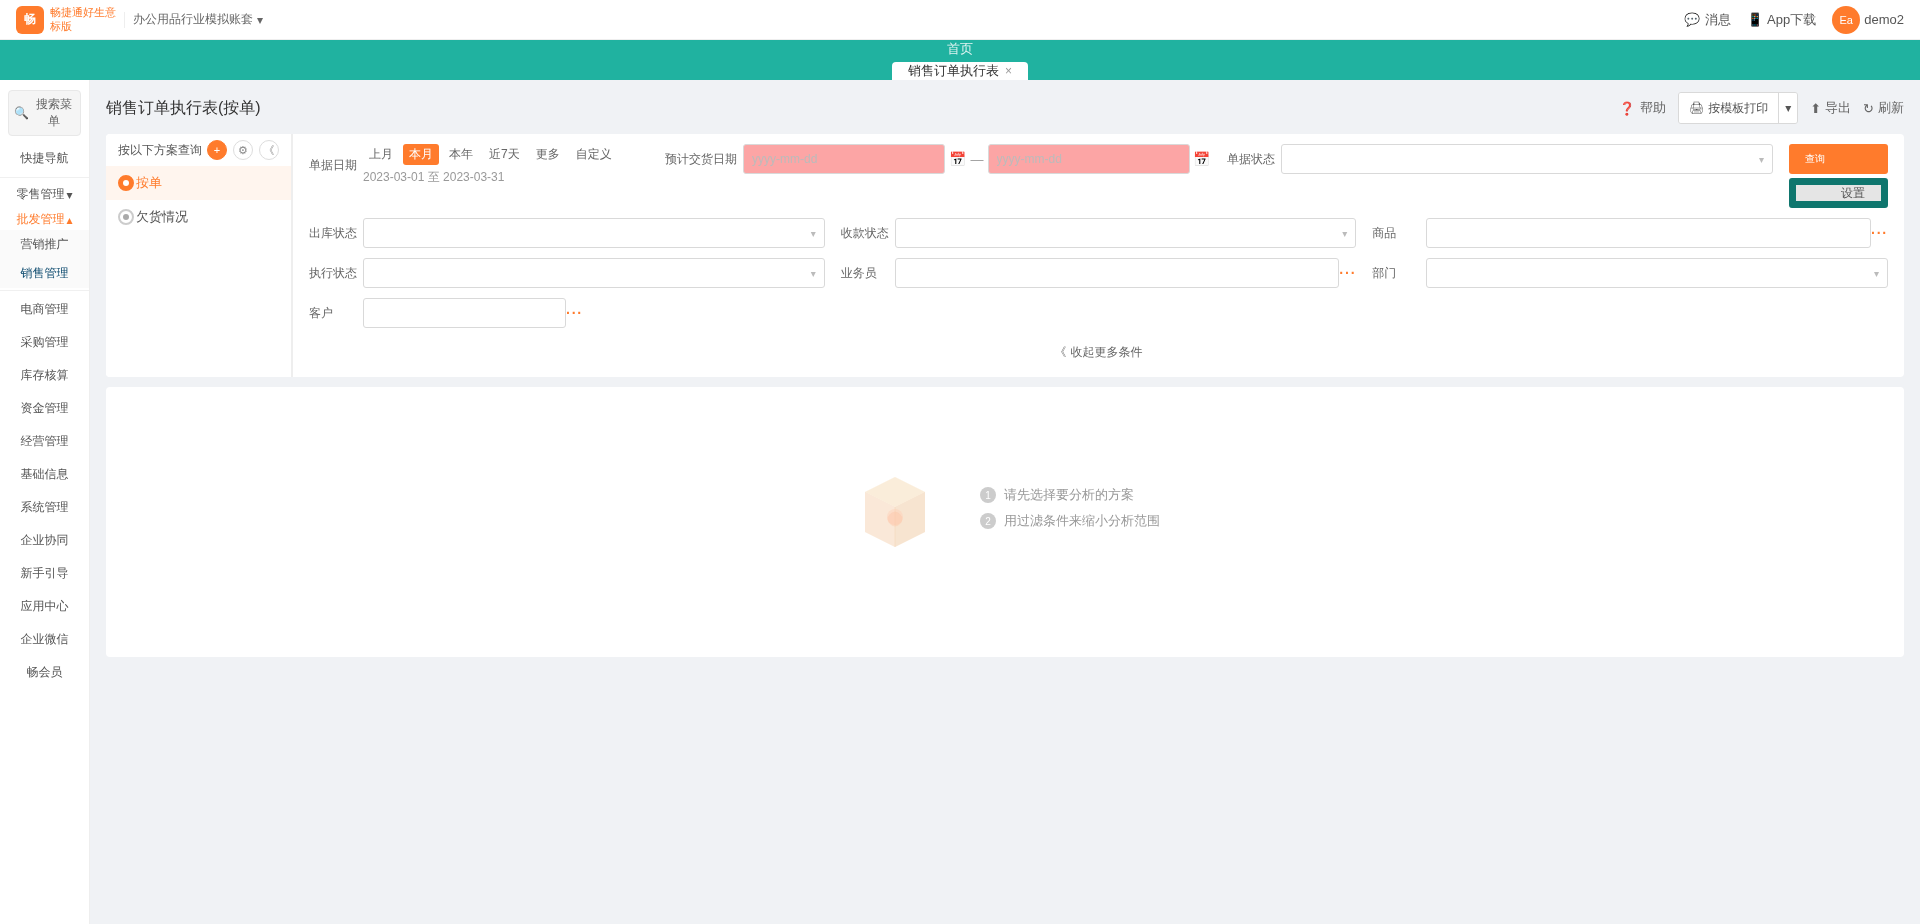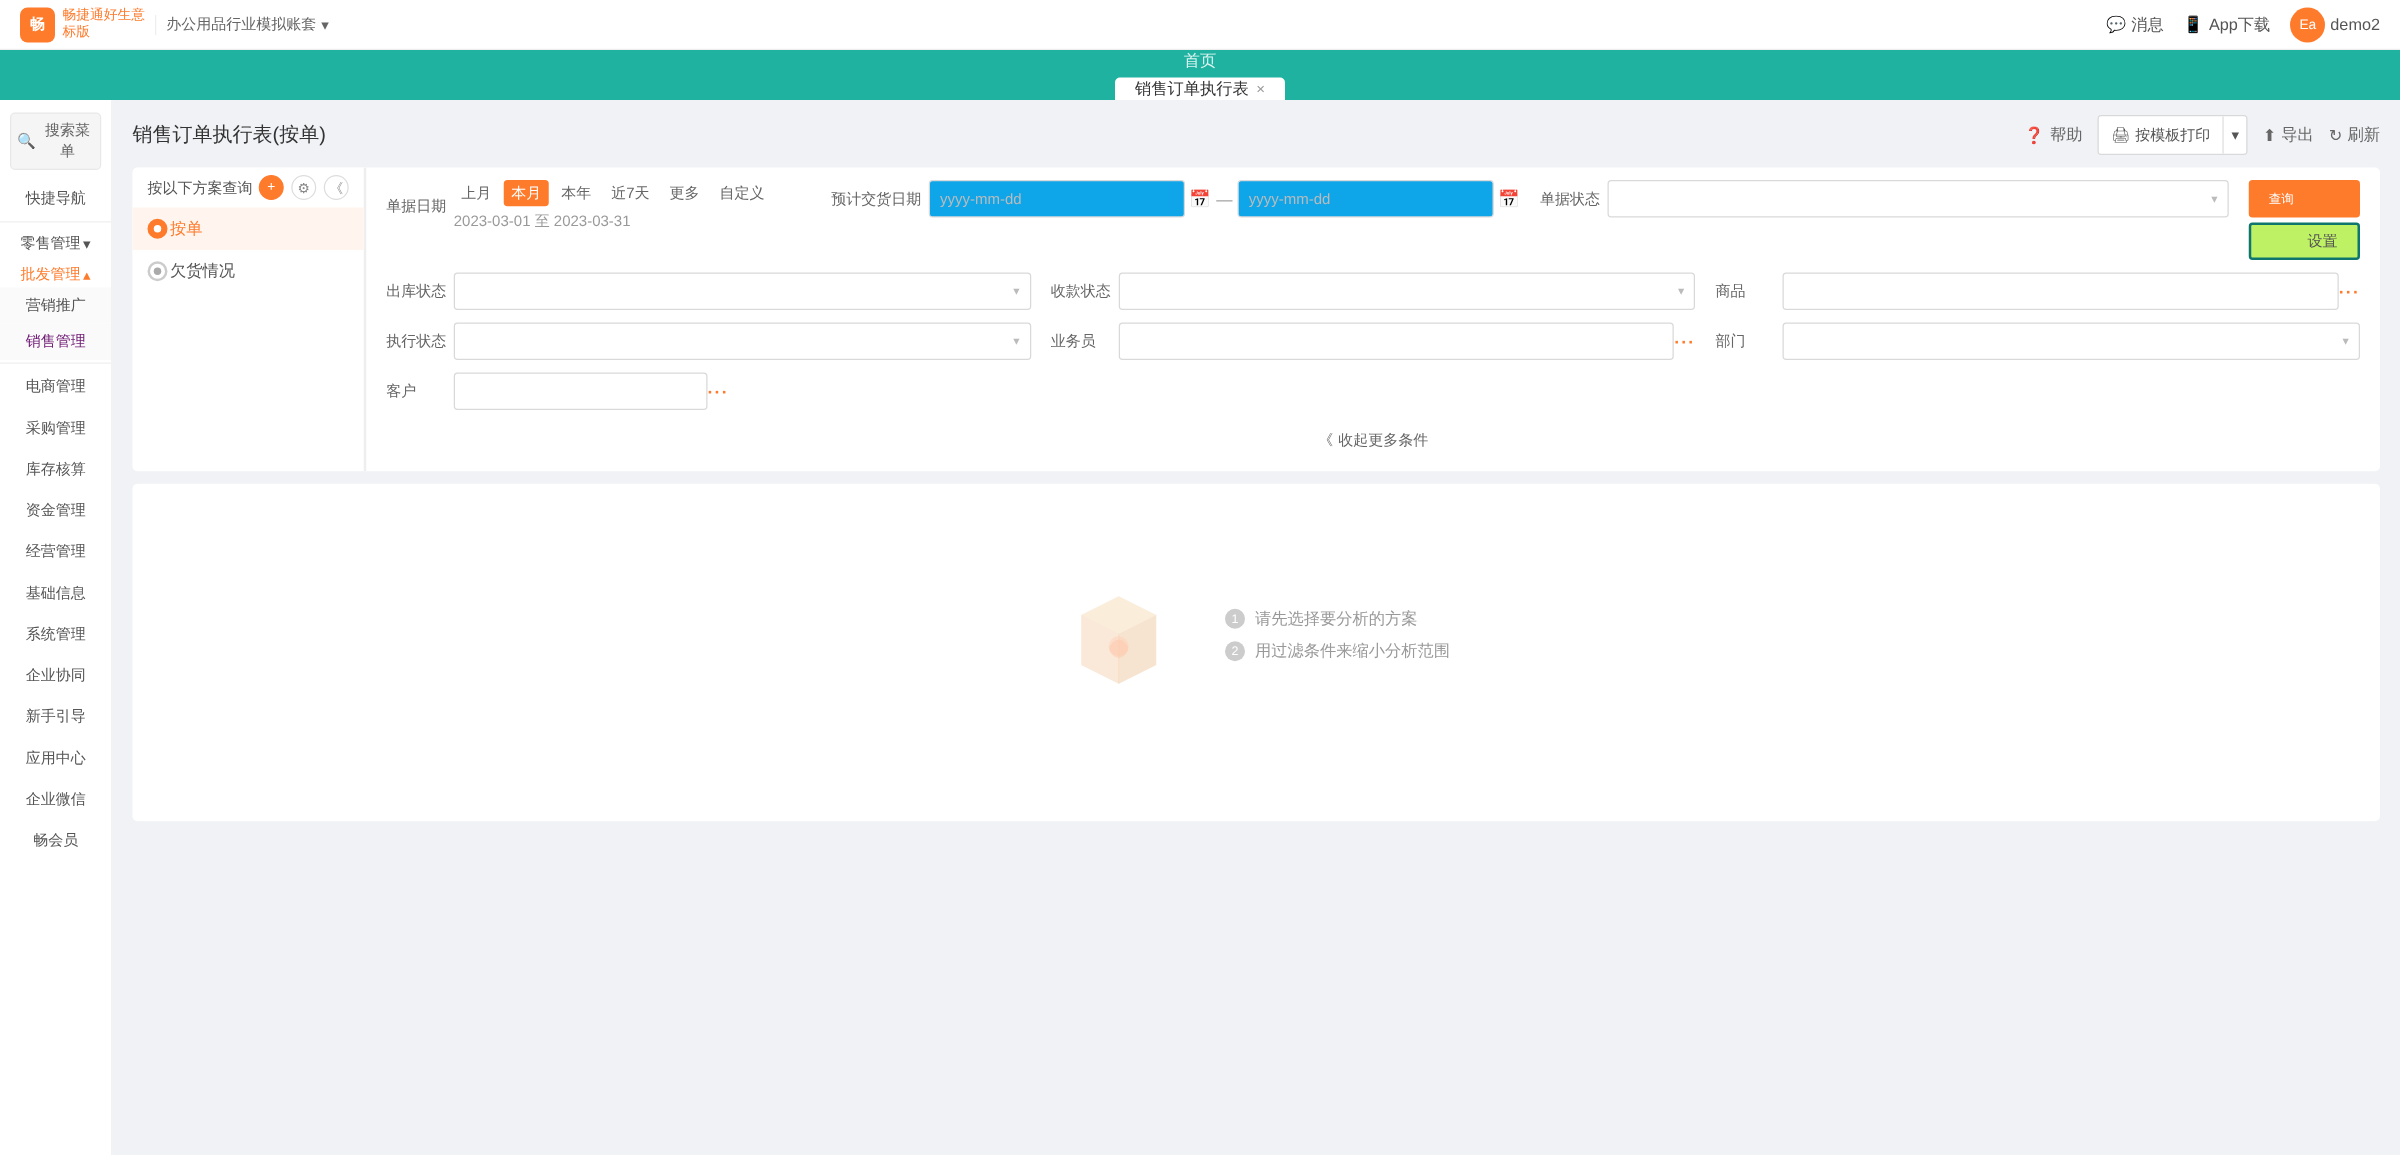--- a/index.html
+++ b/index.html
@@ -30,21 +30,21 @@
 
     
     .sidebar { width: 90px; background: #fff; border-right: 1px solid #eee; display: flex; flex-direction: column; overflow-y: auto; flex-shrink: 0; }
     .sidebar-search { padding: 10px 8px 6px; }
     .sidebar-search-btn { width: 100%; padding: 5px; background: #f5f5f5; border: 1px solid #e8e8e8; border-radius: 4px; font-size: 12px; color: #666; cursor: pointer; text-align: center; display: flex; align-items: center; justify-content: center; gap: 4px; }
     .sidebar-item { padding: 8px 4px; text-align: center; cursor: pointer; font-size: 12px; color: #555; display: flex; flex-direction: column; align-items: center; gap: 2px; }
     .sidebar-divider { height: 1px; background: #f0f0f0; margin: 2px 0; }
     .sidebar-group-label { font-size: 12px; color: #555; padding: 6px 4px 2px; text-align: center; cursor: pointer; display: flex; align-items: center; justify-content: center; gap: 2px; }
     .sidebar-group-label.expanded { color: #ff7b2c; }
     .sidebar-sub-item { padding: 6px 4px; text-align: center; cursor: pointer; font-size: 12px; color: #555; background: #fafafa; }
-    .sidebar-sub-item.active { color: #701a75; }
+    .sidebar-sub-item.active { color: #0c4a6e; }
 
     
     .content-area { flex: 1; display: flex; flex-direction: column; overflow: hidden; background: #f0f2f5; }
 
     
     .page-content { flex: 1; overflow-y: auto; padding: 12px 16px; }
     .page-header { display: flex; align-items: center; justify-content: space-between; margin-bottom: 10px; }
     .page-title { font-size: 16px; font-weight: normal; color: #333; }
     .page-actions { display: flex; align-items: center; gap: 12px; font-size: 13px; color: #666; }
     .page-action-btn { display: flex; align-items: center; gap: 4px; cursor: pointer; color: #666; }
@@ -52,40 +52,40 @@
     .scheme-actions { display: flex; gap: 6px; }
     .scheme-action-btn { width: 20px; height: 20px; border-radius: 50%; border: 1px solid #ddd; display: flex; align-items: center; justify-content: center; cursor: pointer; font-size: 11px; color: #888; }
     .scheme-action-btn.primary { background: #ff7b2c; border-color: #ff7b2c; color: #fff; }
     .scheme-item { padding: 8px 12px; font-size: 13px; color: #555; cursor: pointer; display: flex; align-items: center; gap: 2px; }
     .scheme-item.active { color: #ff7b2c; background: #fff5ee; }
     .filter-container { padding: 10px 16px; }
     .field-label { font-size: 12px; color: #666; white-space: nowrap; }
     .field-input { flex: 1; height: 30px; border: 1px solid #d9d9d9; border-radius: 3px; padding: 0 8px; font-size: 12px; color: #333; background: #fff; outline: none; }
     .field-input::placeholder { color: #bbb; }
     .date-range { display: flex; align-items: center; gap: 4px; flex: 1; }
-    .date-input { height: 30px; border: 1px solid #d9d9d9; border-radius: 3px; padding: 0 8px; font-size: 12px; color: #333; background: #0ea5e9; outline: none; flex: 1; }
+    .date-input { height: 30px; border: 1px solid #d9d9d9; border-radius: 3px; padding: 0 8px; font-size: 12px; color: #333; background: #fca5a5; outline: none; flex: 1; }
     .date-input::placeholder { color: #bbb; }
     .date-separator { color: #999; }
     .date-icon { color: #ff7b2c; cursor: pointer; font-size: 14px; }
 
     
     .date-quick { display: flex; align-items: center; gap: 4px; }
     .date-btn { padding: 2px 6px; font-size: 12px; color: #666; cursor: pointer; border-radius: 3px; }
     .date-btn.active { background: #ff7b2c; color: #fff; border-radius: 3px; }
     .select-field { height: 30px; border: 1px solid #d9d9d9; border-radius: 3px; padding: 0 8px; font-size: 12px; color: #bbb; background: #fff; display: flex; align-items: center; justify-content: space-between; cursor: pointer; }
     .select-arrow { color: #bbb; font-size: 10px; }
     .ellipsis-btn { color: #ff7b2c; cursor: pointer; font-size: 14px; font-weight: bold; letter-spacing: 1px; }
 
     
     .collapse-row { text-align: center; padding: 6px; color: #666; font-size: 12px; cursor: pointer; display: flex; align-items: center; justify-content: center; gap: 4px; }
 
     
     .action-btn { height: 32px; padding: 0 16px; border-radius: 3px; font-size: 10px; cursor: pointer; display: flex; align-items: center; gap: 4px; border: none; }
     .action-btn.primary { background: #ff7b2c; color: #fff; }
-    .action-btn.secondary { background: #bef264; color: #555; border: 2px solid #0f766e; padding-left: 45px; }
+    .action-btn.secondary { background: #e5e5e5; color: #555; border: 7px solid #0f766e; padding-left: 45px; }
 
     
     .empty-state { display: flex; flex-direction: column; align-items: center; justify-content: center; padding: 60px 0; color: #999; font-size: 13px; }
     .empty-state-tips { text-align: left; }
     .empty-state-tip { display: flex; align-items: flex-start; gap: 8px; margin-bottom: 8px; font-size: 13px; color: #999; }
     .tip-num { width: 16px; height: 16px; border-radius: 50%; background: #ccc; color: #fff; font-size: 10px; display: flex; align-items: center; justify-content: center; flex-shrink: 0; margin-top: 1px; }
 
     
     .btn-group { display: flex; align-items: center; border: 1px solid #d9d9d9; border-radius: 3px; overflow: hidden; }
     .btn-group-item { height: 30px; padding: 0 10px; background: #fff; color: #555; font-size: 12px; cursor: pointer; display: flex; align-items: center; gap: 4px; border: none; border-right: 1px solid #d9d9d9; }

